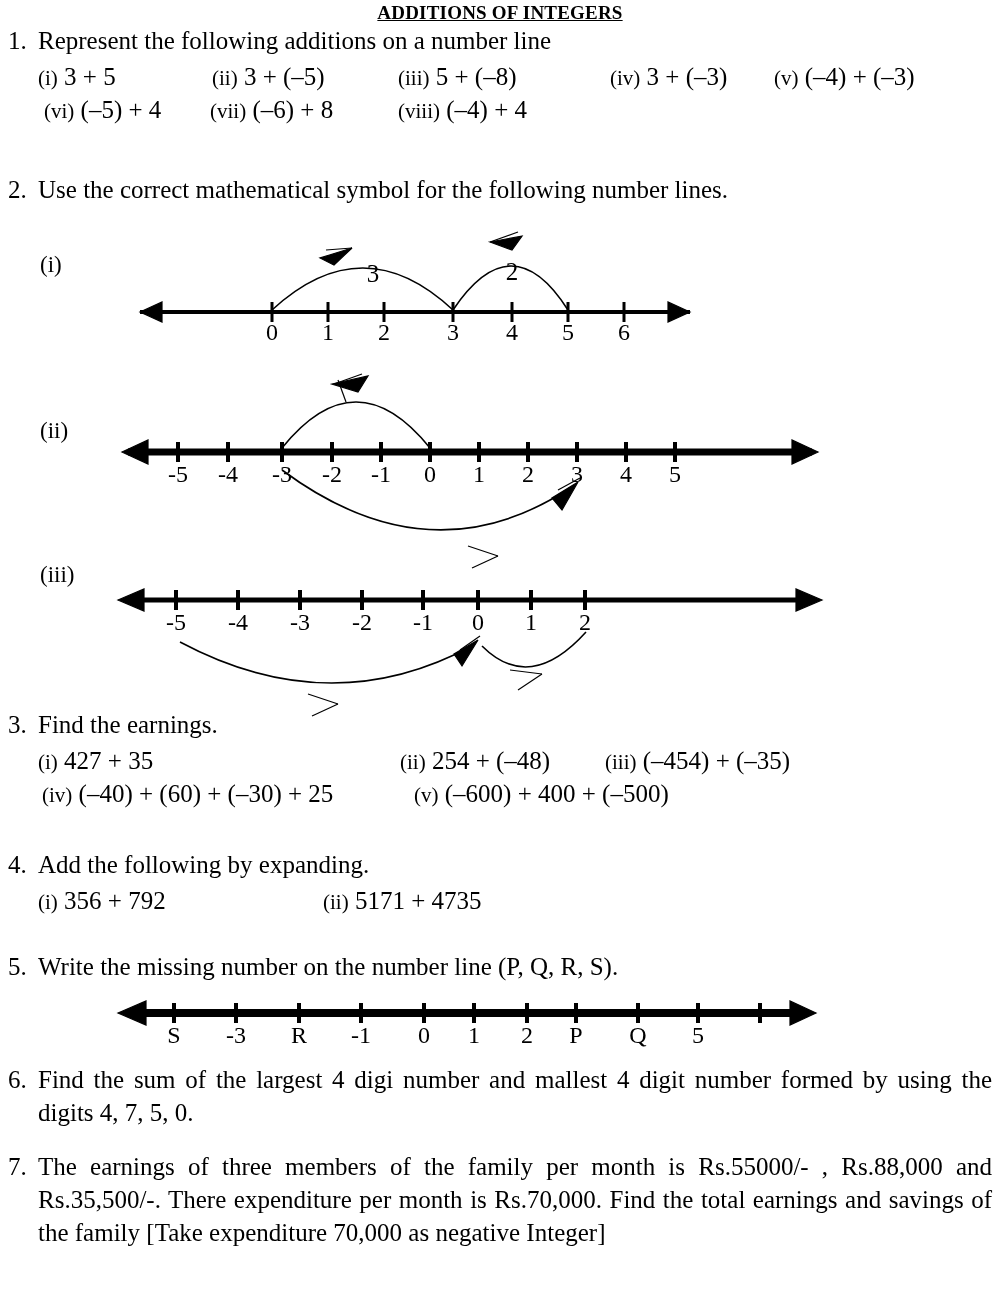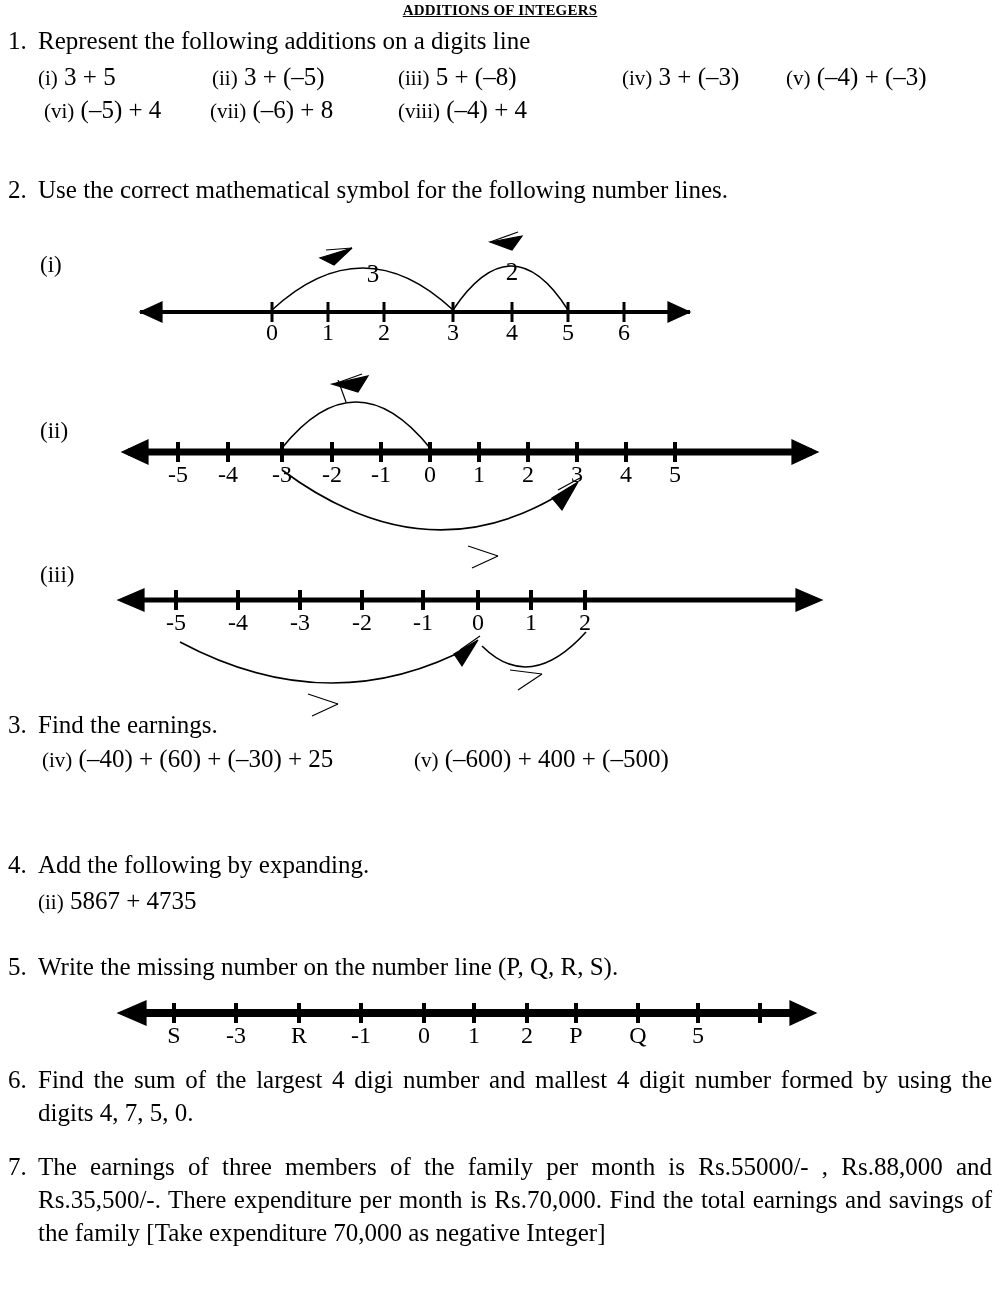--- a/index.html
+++ b/index.html
@@ -19,21 +19,21 @@
     position: relative;
     width: 1000px;
     height: 1294px;
   }
   .title {
     position: absolute;
     top: 2px;
     left: 0;
     width: 1000px;
     text-align: center;
-    font-size: 15px;
+    font-size: 19px;
     font-weight: bold;
     letter-spacing: 0.2px;
     text-decoration: underline;
   }
 
   
   .q {
     position: absolute;
     left: 8px;
     width: 984px;
@@ -103,36 +103,36 @@
 </head>
 <body>
 
 <div class="page">
 
   <div class="title">ADDITIONS OF INTEGERS</div>
 
   <div class="q" style="top:26px;">
     <div class="qrow">
       <span class="qnum">1.</span>
-      <span class="qtext">Represent the following additions on a digits line</span>
+      <span class="qtext">Represent the following additions on a number line</span>
     </div>
     <div class="sub-line" style="margin-top:6px;">
       <span class="sub-item" style="width:174px;">
         <span class="rn">(i)</span>
         <span>3 + 5</span>
       </span>
       <span class="sub-item" style="width:186px;">
         <span class="rn">(ii)</span>
         <span>3 + (–5)</span>
       </span>
       <span class="sub-item" style="width:212px;">
         <span class="rn">(iii)</span>
         <span>5 + (–8)</span>
       </span>
-      <span class="sub-item" style="width:164px;margin-left:12px;">
+      <span class="sub-item" style="width:164px;">
         <span class="rn">(iv)</span>
         <span>3 + (–3)</span>
       </span>
       <span class="sub-item">
         <span class="rn">(v)</span>
         <span>(–4) + (–3)</span>
       </span>
     </div>
     <div class="sub-line" style="margin-top:4px;margin-left:36px;">
       <span class="sub-item" style="width:166px;">
@@ -277,41 +277,59 @@
       <line class="arc-head" x1="410" y1="88" x2="442" y2="92" stroke-width="5"></line>
       <line class="arc-head" x1="442" y1="92" x2="418" y2="108" stroke-width="5"></line>
     </svg>
   </div>
 
   <div class="q" style="top:710px;">
     <div class="qrow">
       <span class="qnum">3.</span>
       <span class="qtext">Find the earnings.</span>
     </div>
+    <div class="sub-line" style="margin-top:6px;">
+      <span class="sub-item" style="width:362px;">
+        <span class="rn">(i)</span>
+        <span>427 + 35</span>
+      </span>
+      <span class="sub-item" style="width:205px;">
+        <span class="rn">(ii)</span>
+        <span>254 + (–48)</span>
+      </span>
+      <span class="sub-item">
+        <span class="rn">(iii)</span>
+        <span>(–454) + (–35)</span>
+      </span>
+    </div>
     <div class="sub-line" style="margin-top:4px; margin-left:34px;">
       <span class="sub-item" style="width:372px;">
         <span class="rn">(iv)</span>
         <span>(–40) + (60) + (–30) + 25</span>
       </span>
       <span class="sub-item">
         <span class="rn">(v)</span>
         <span>(–600) + 400 + (–500)</span>
       </span>
     </div>
   </div>
 
   <div class="q" style="top:850px;">
     <div class="qrow">
       <span class="qnum">4.</span>
       <span class="qtext">Add the following by expanding.</span>
     </div>
     <div class="sub-line" style="margin-top:6px;">
+      <span class="sub-item" style="width:285px;">
+        <span class="rn">(i)</span>
+        <span>356 + 792</span>
+      </span>
       <span class="sub-item">
         <span class="rn">(ii)</span>
-        <span>5867 + 4735</span>
+        <span>5171 + 4735</span>
       </span>
     </div>
   </div>
 
   <div class="q" style="top:952px;">
     <div class="qrow">
       <span class="qnum">5.</span>
       <span class="qtext">Write the missing number on the number line (P, Q, R, S).</span>
     </div>
   </div>

